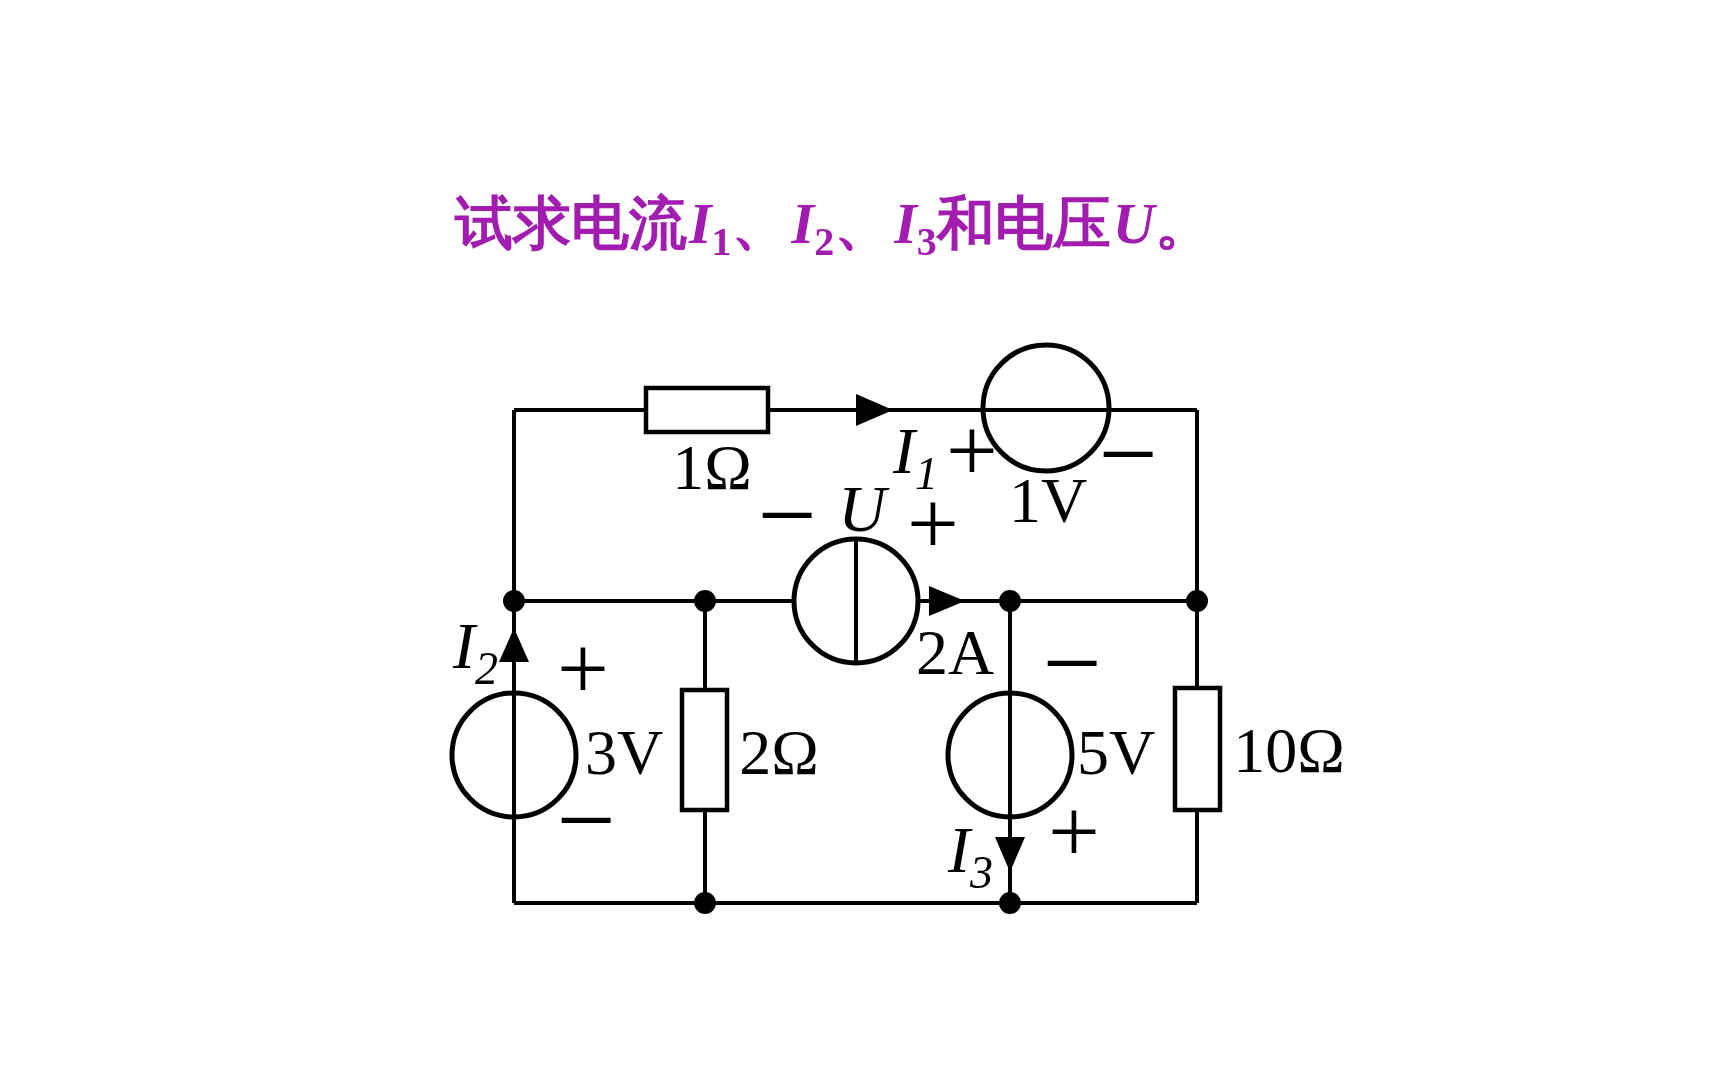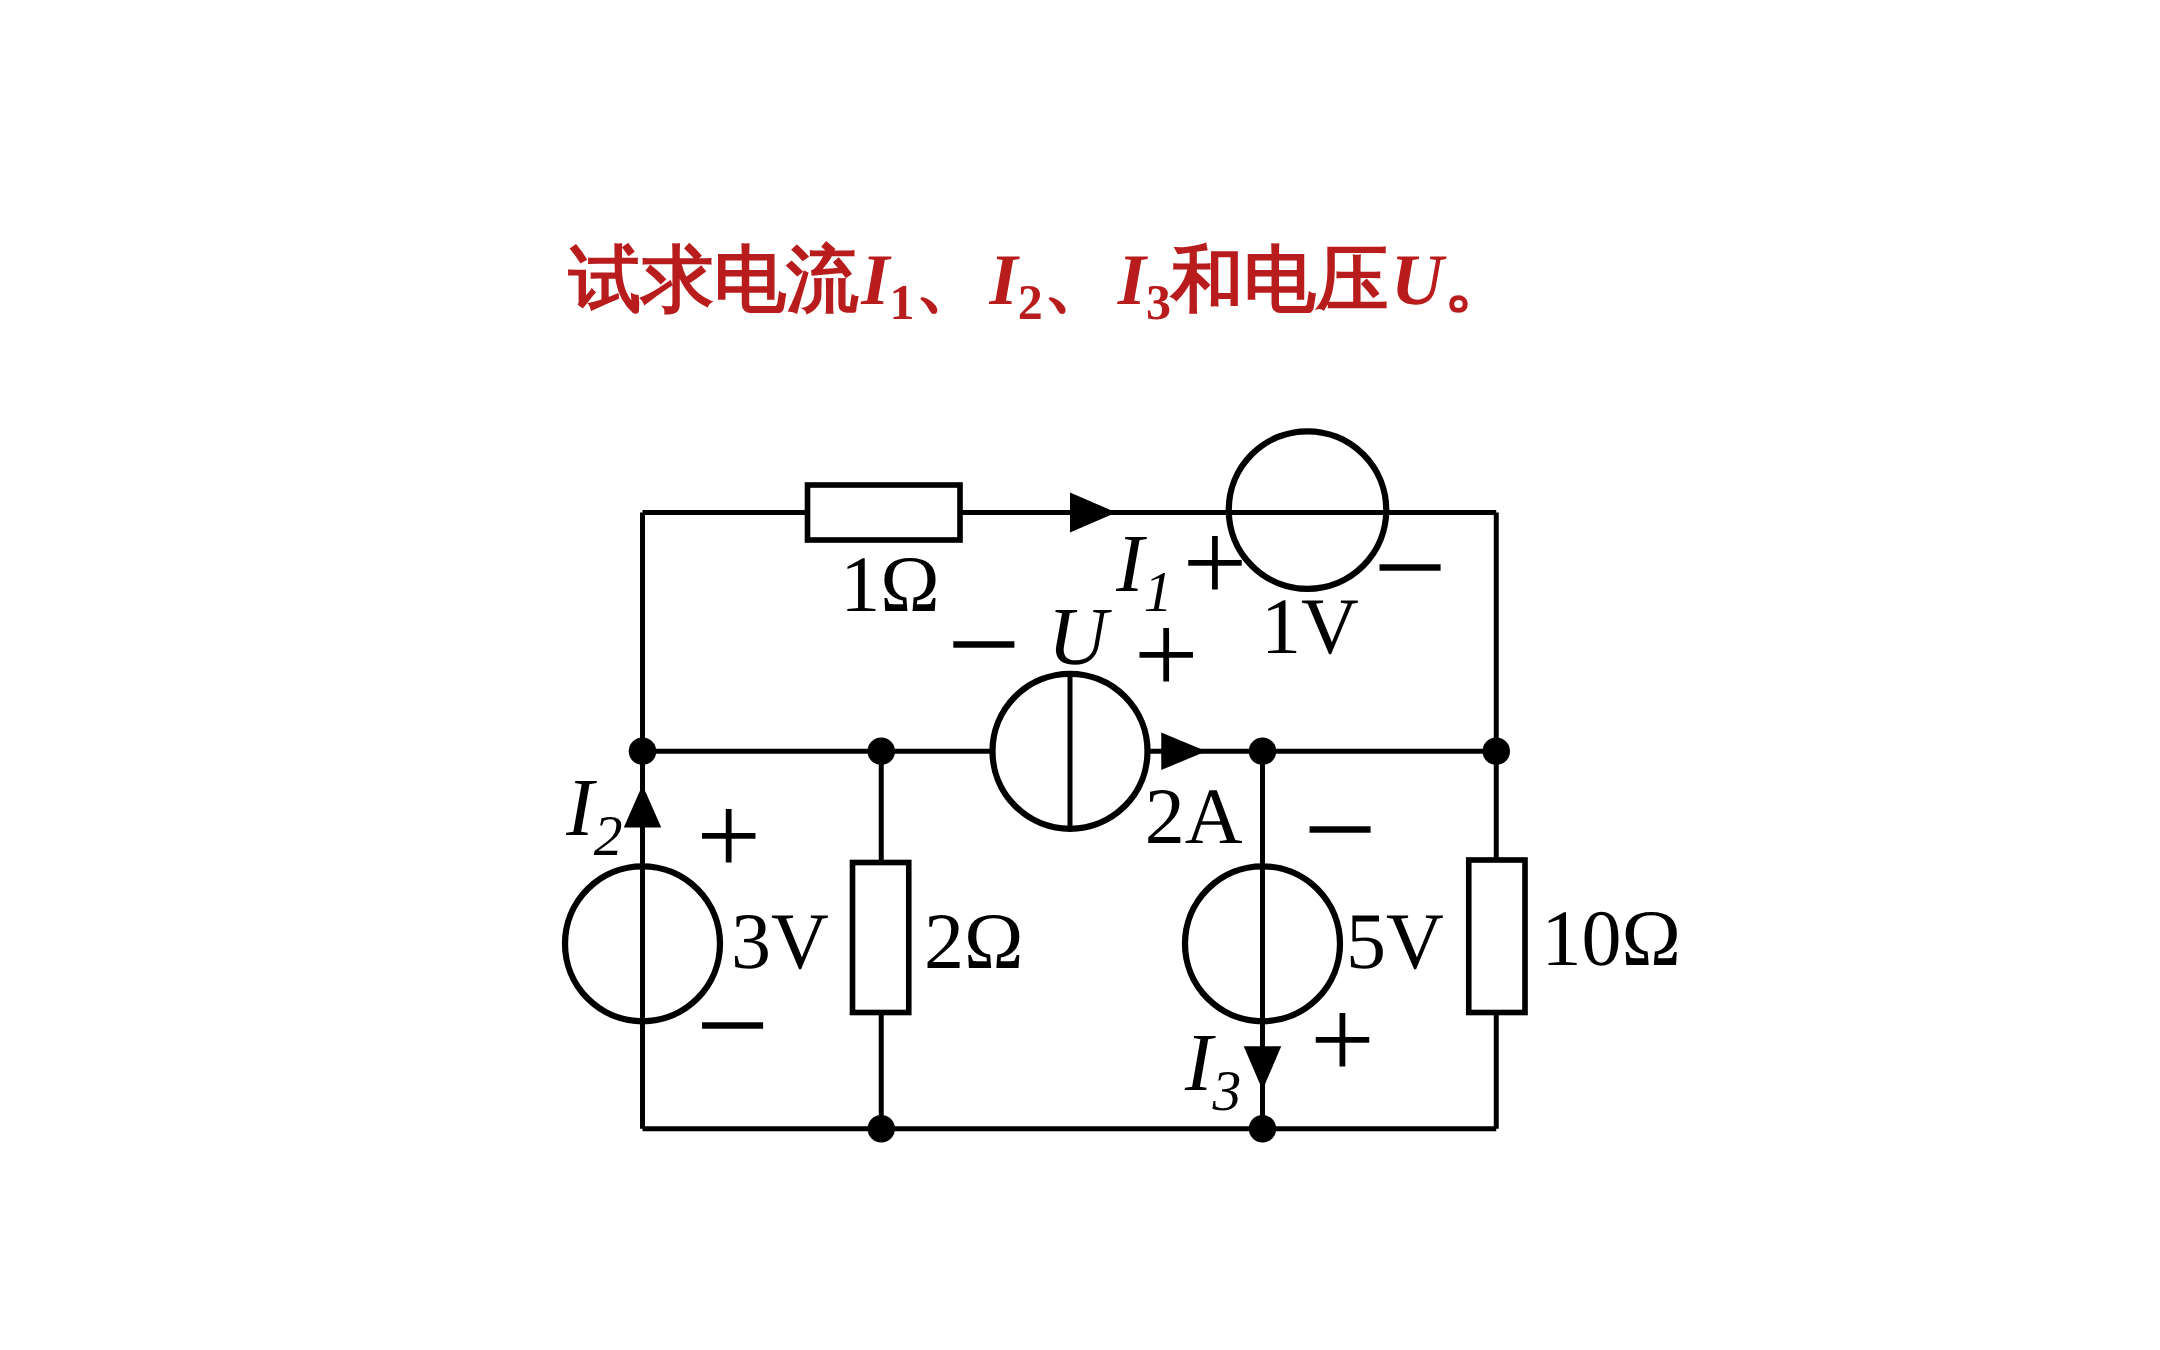--- a/index.html
+++ b/index.html
@@ -16,21 +16,21 @@
     height: 1080px;
     background: #ffffff;
   }
   .title {
     position: absolute;
     left: 455px;
     top: 192px;
     font-family: "Liberation Serif", serif;
     font-size: 58px;
     font-weight: bold;
-    color: #b91c1c;
+    color: #a21caf;
     white-space: nowrap;
     line-height: 1.1;
   }
   .t-cjk { font-weight: bold; }
   .t-var { font-style: italic; font-weight: bold; padding-left: 2px; }
   .t-sub { font-weight: bold; font-size: 40px; vertical-align: -12px; }
   .circuit-svg {
     position: absolute;
     left: 0;
     top: 0;

